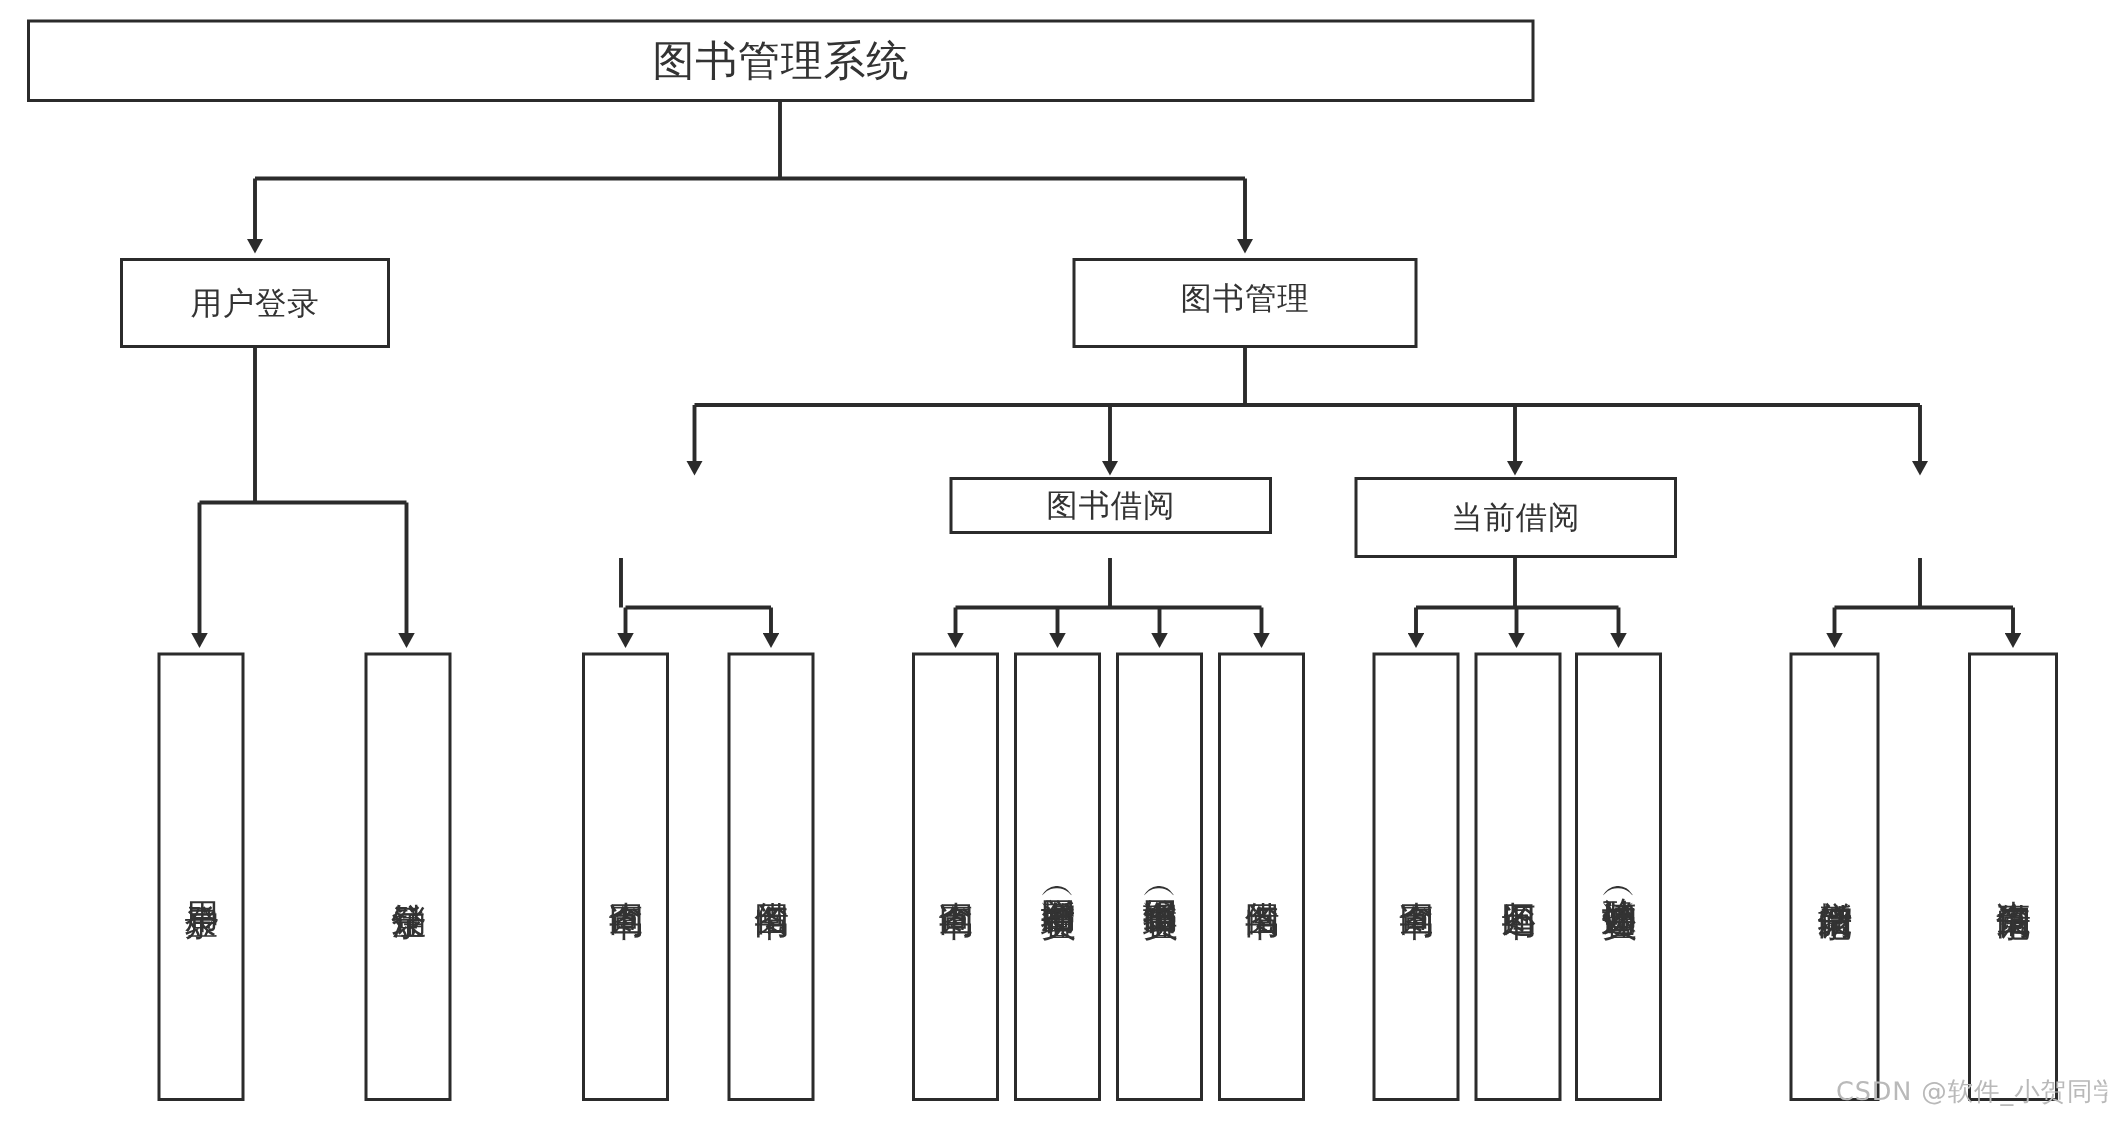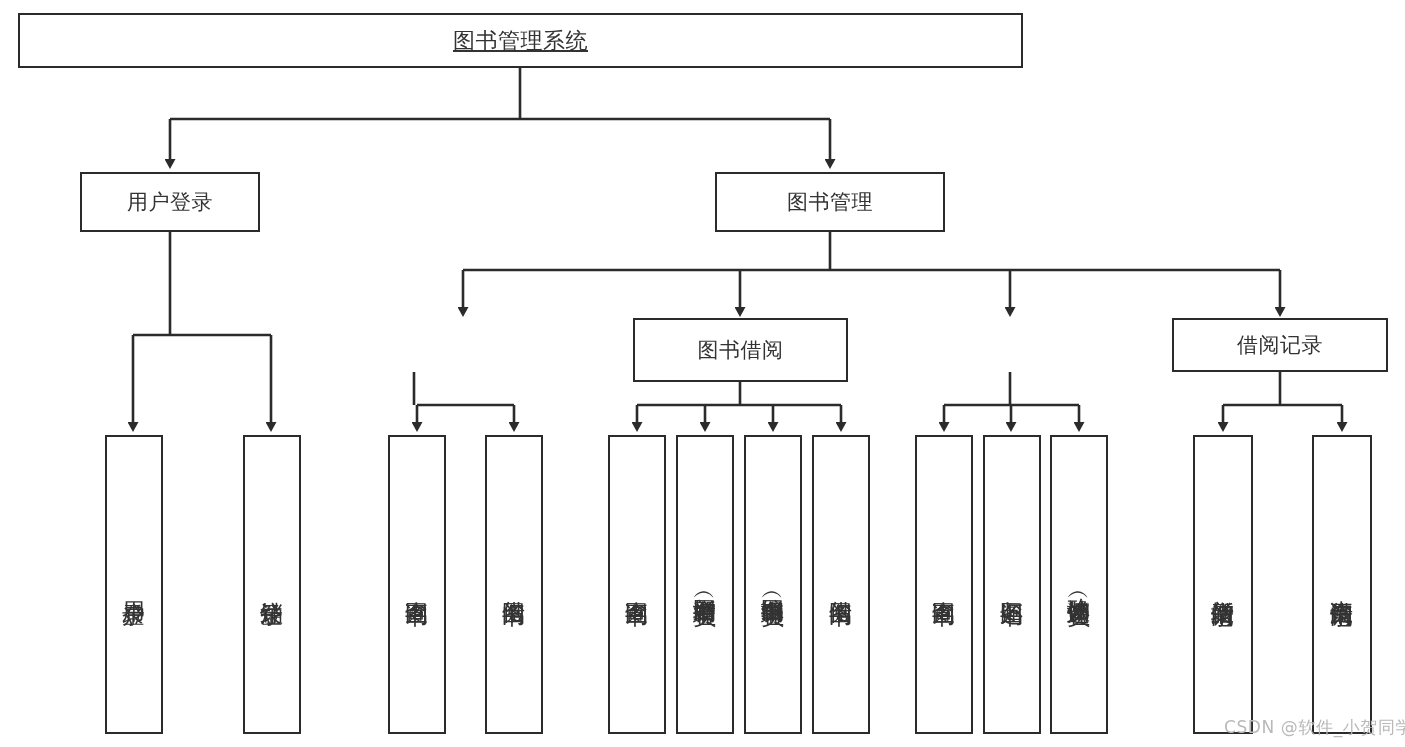--- a/index.html
+++ b/index.html
@@ -42,22 +42,21 @@
     line-height: 1.18;
     color: #333333;
   }
   
   .node.horiz .lbl {
     font-size: 21px;
     letter-spacing: 0.5px;
     white-space: nowrap;
   }
   .node.root .lbl {
-    font-size: 22px;
-    text-decoration: underline;
+    font-size: 28px;
   }
   
   .node.vert {
     align-items: center;
     justify-content: center;
   }
   .node.vert .lbl {
     writing-mode: vertical-rl;
     text-orientation: upright;
     font-size: 23px;
@@ -129,29 +128,29 @@
     </g>
   </svg>
 
   <div class="node horiz root" style="left:18px; top:13px; width:1005px; height:55px;">
     <span class="lbl">图书管理系统</span>
   </div>
 
   <div class="node horiz" style="left:80px; top:172px; width:180px; height:60px;">
     <span class="lbl">用户登录</span>
   </div>
-  <div class="node horiz" style="left:715px; top:172px; width:230px; height:60px;">
+  <div class="node horiz" style="left:715px; top:172px; width:230px; height:60px;font-family:Liberation Mono, monospace;">
     <span class="lbl">图书管理</span>
   </div>
 
-  <div class="node horiz" style="left:633px; top:318px; width:215px; height:64px;">
+  <div class="node horiz" style="left:633px; top:318px; width:215px; height:38px;">
     <span class="lbl">图书借阅</span>
   </div>
-  <div class="node horiz" style="left:1172px; top:318px; width:216px; height:54px;">
-    <span class="lbl">借阅记录</span>
+  <div class="node horiz" style="left:903px; top:318px; width:215px; height:54px;">
+    <span class="lbl">当前借阅</span>
   </div>
 
   <div class="node vert" style="left:105px; top:435px; width:58px; height:299px;">
     <span class="lbl">用户登录</span>
   </div>
   <div class="node vert" style="left:243px; top:435px; width:58px; height:299px;">
     <span class="lbl">注销登录</span>
   </div>
 
   <div class="node vert" style="left:388px; top:435px; width:58px; height:299px;">

